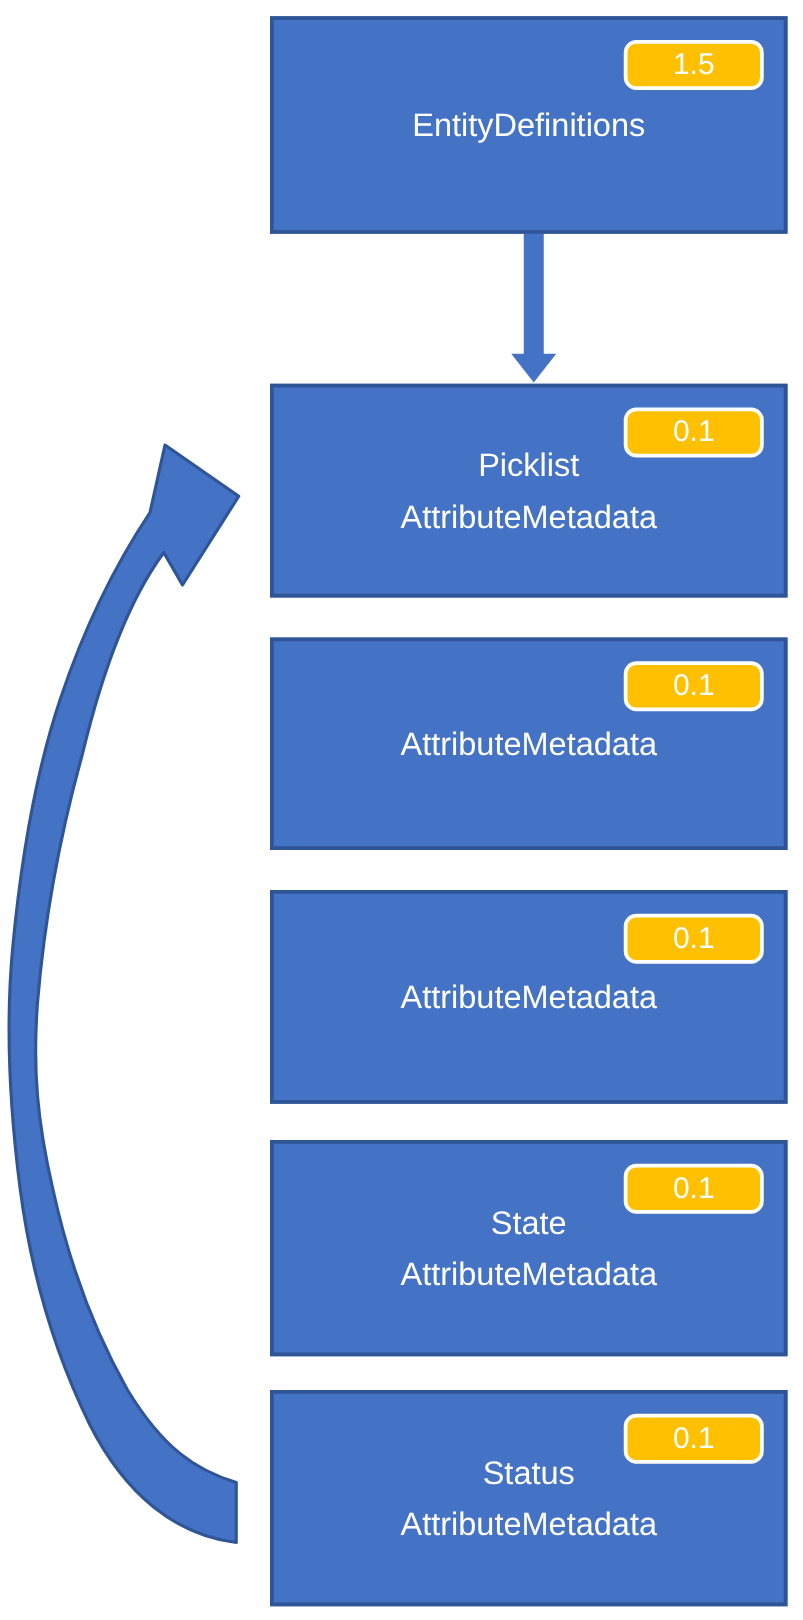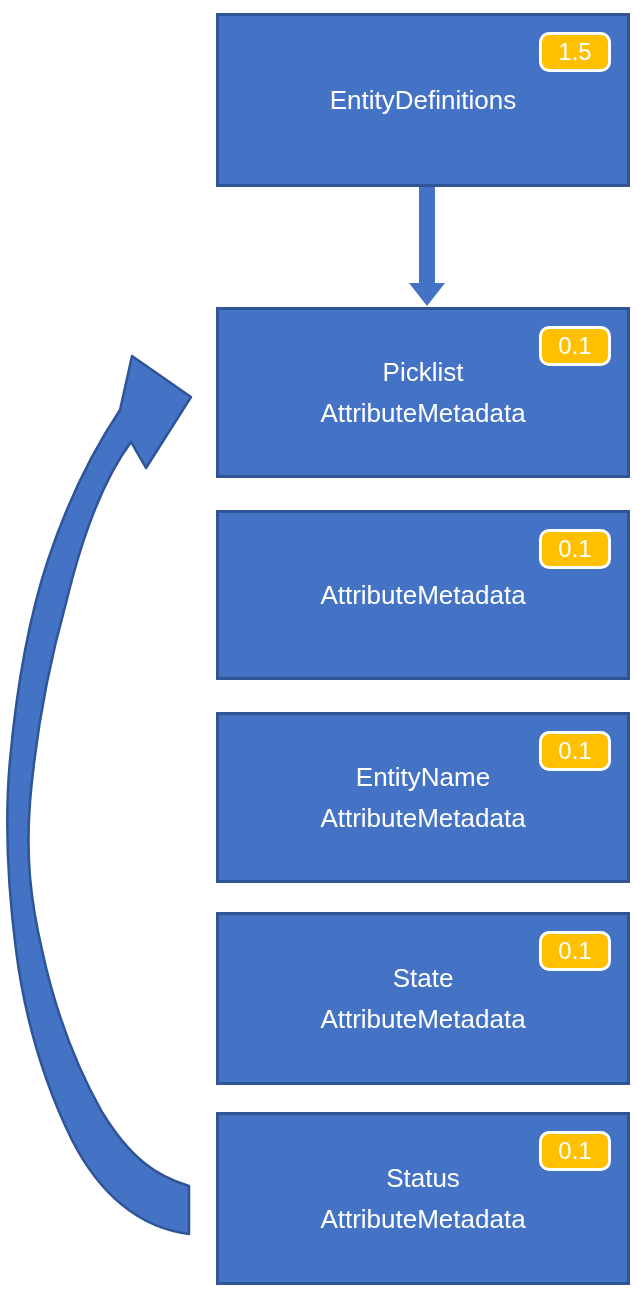--- a/index.html
+++ b/index.html
@@ -32,21 +32,21 @@
     color: #ffffff;
     font-size: 26px;
     line-height: 41px;
     text-align: center;
   }
   .node-line { min-height: 0; text-align: center; }
   .badge {
     position: absolute;
     top: 16px;
     right: 16px;
-    width: 72px;
+    width: 112px;
     height: 40px;
     background: #FFC000;
     border: 3px solid #ffffff;
     border-radius: 10px;
     box-sizing: border-box;
     color: #ffffff;
     font-size: 24px;
     line-height: 33px;
     text-align: center;
     font-weight: 400;
@@ -91,21 +91,20 @@
     <div class="node-line">AttributeMetadata</div>
   </div>
 
   <div class="node" style="top:510px; height:170px;">
     <span class="badge">0.1</span>
     <div class="node-line">AttributeMetadata</div>
   </div>
 
   <div class="node" style="top:712px; height:171px;">
     <span class="badge">0.1</span>
-    <div class="node-line">EntityName</div>
     <div class="node-line">AttributeMetadata</div>
   </div>
 
   <div class="node" style="top:912px; height:173px;">
     <span class="badge">0.1</span>
     <div class="node-line">State</div>
     <div class="node-line">AttributeMetadata</div>
   </div>
 
   <div class="node" style="top:1112px; height:173px;">

